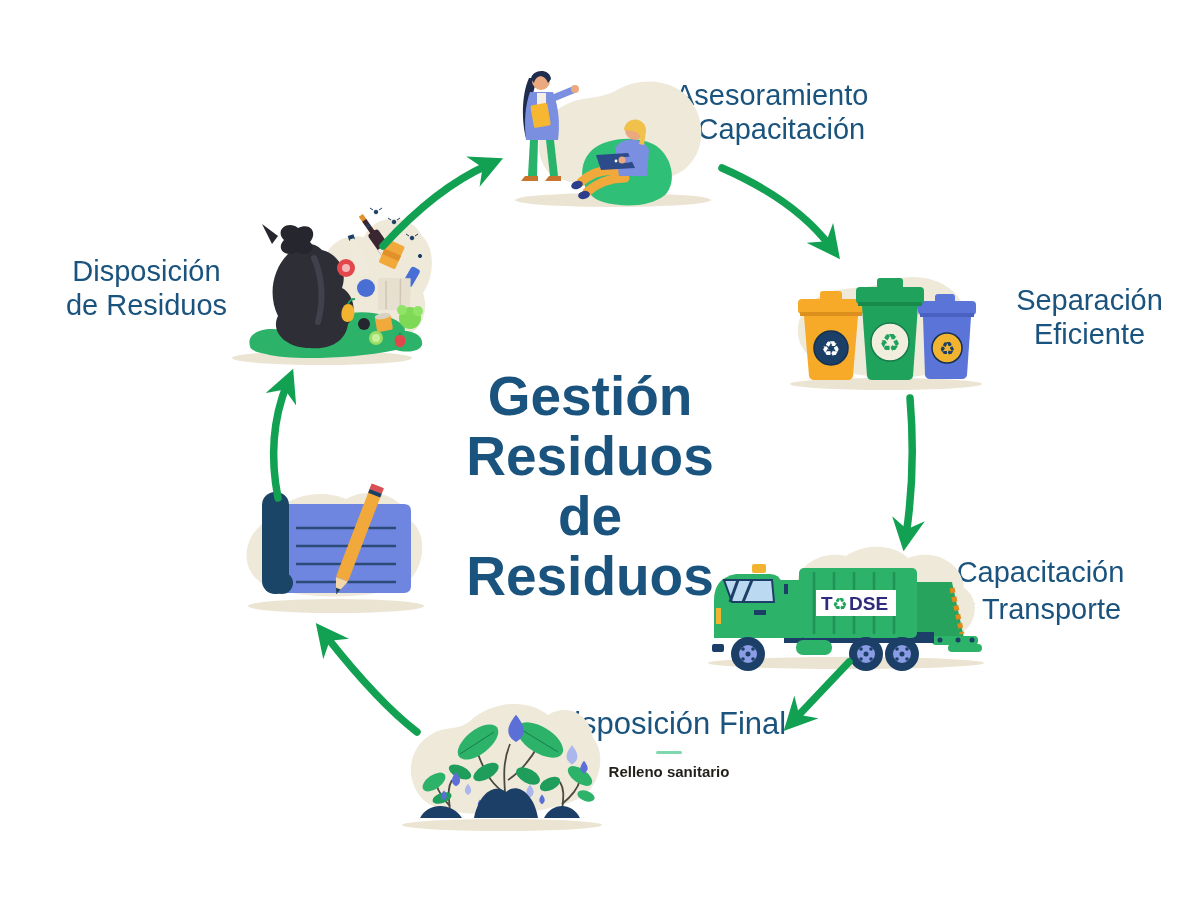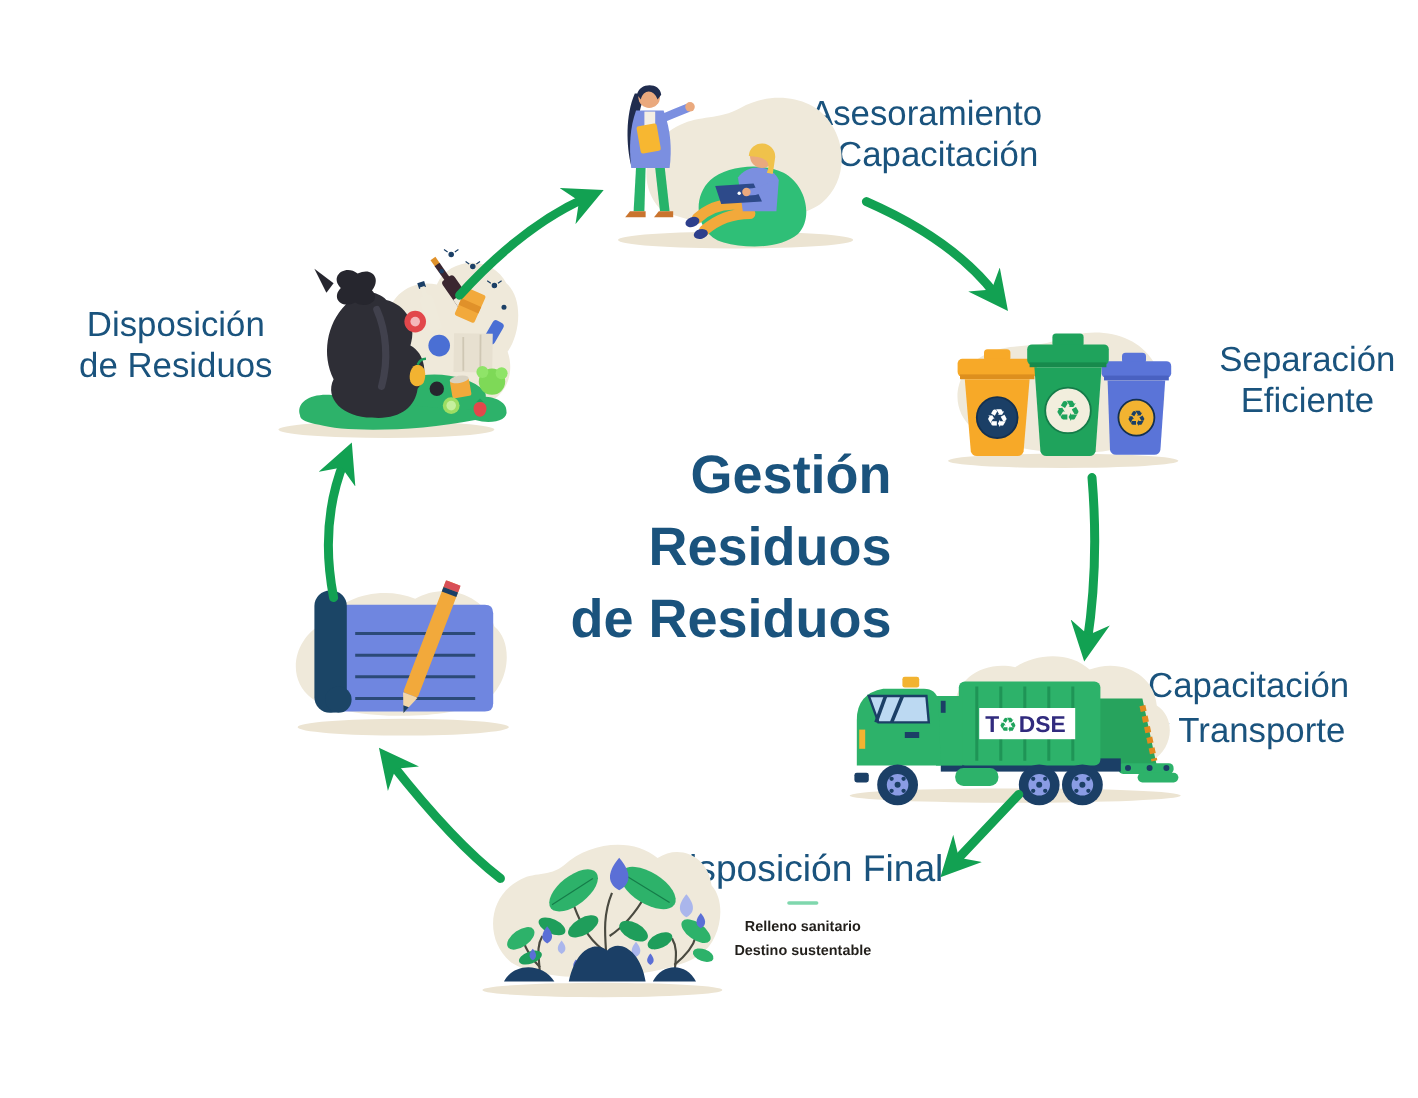--- a/index.html
+++ b/index.html
@@ -1,32 +1,32 @@
 <!DOCTYPE html>
 <html style="--label-blue: #1a537d; --arrow-green: #12a152; --blob-beige: #efe9da; --shadow-beige: #ece4d2; --underline-mint: #7fd7ad; --subtext-dark: #221f1b; --illustration-green: #2db26a; --navy: #1b3f66; --periwinkle: #6f86e0; --orange: #f7a928;"><head>
 <meta charset="utf-8">
 <style>
   *{box-sizing:border-box}
   html,body{margin:0;padding:0;background:#fff}
   .canvas{position:relative;width:1182px;height:915px;background:#ffffff;
           font-family:"Liberation Sans",sans-serif;overflow:hidden}
-  .title{position:absolute;left:437px;top:366px;width:306px;text-align:right;
-         color:var(--label-blue,#1a537d);font-weight:bold;font-size:45px;line-height:60px}
+  .title{position:absolute;left:437px;top:366px;width:306px;text-align:center;
+         color:var(--label-blue,#1a537d);font-weight:bold;font-size:55px;line-height:60px}
   .stage-label{position:absolute;color:var(--label-blue,#1a537d);font-size:29px;
                line-height:34px;text-align:center}
   .stage-label.la{text-align:left}
   .illus{position:absolute}
   .arrows{position:absolute;left:0;top:0;z-index:6;pointer-events:none}
   .arrows path.arrow{stroke:var(--arrow-green,#12a152);stroke-width:7.5;fill:none;stroke-linecap:round}
   .arrows marker path{fill:var(--arrow-green,#12a152)}
   .disp-wrap{position:absolute;left:540px;top:706px;width:258px;text-align:center}
   .disp-label{color:var(--label-blue,#1a537d);font-size:31px;line-height:36px;white-space:nowrap}
   .disp-underline{width:26px;height:3px;border-radius:2px;margin:9px auto 8px;
                   background:var(--underline-mint,#7fd7ad)}
-  .disp-sub{font-size:12px;line-height:20px;font-weight:bold;color:var(--subtext-dark,#221f1b)}
+  .disp-sub{font-size:15px;line-height:20px;font-weight:bold;color:var(--subtext-dark,#221f1b)}
 </style>
 </head>
 <body>
 
 <div class="canvas">
 
   <svg class="arrows" width="1182" height="915" viewBox="0 0 1182 915">
     <defs>
       <marker id="ah" viewBox="0 0 10 10" refX="5" refY="5" markerWidth="4.4" markerHeight="4.4" orient="auto">
         <path d="M0,0 L10,5 L0,10 L3.2,5 Z"></path>
@@ -58,21 +58,20 @@
 
   <div class="stage-label" style="left:948px;top:554px;width:185px;line-height:37px">
     <div>Capacitación</div>
     <div>y Transporte</div>
   </div>
 
   <div class="disp-wrap">
     <div class="disp-label">Disposición Final</div>
     <div class="disp-underline"></div>
     <div class="disp-sub">Relleno sanitario</div>
-    <div class="disp-sub">Destino sustentable</div>
   </div>
 
 
   <div class="stage-label" style="left:55px;top:254px;width:183px">
     <div>Disposición</div>
     <div>de Residuos</div>
   </div>
 
   <svg class="illus" style="left:495px;top:56px" width="235" height="152" viewBox="0 0 235 152">
     <path d="M55,118 C35,96 42,62 72,48 C88,40 104,44 122,34 C148,19 184,24 198,48 C212,70 208,98 190,113 C168,131 88,138 55,118 Z" fill="#efe9da"></path>

